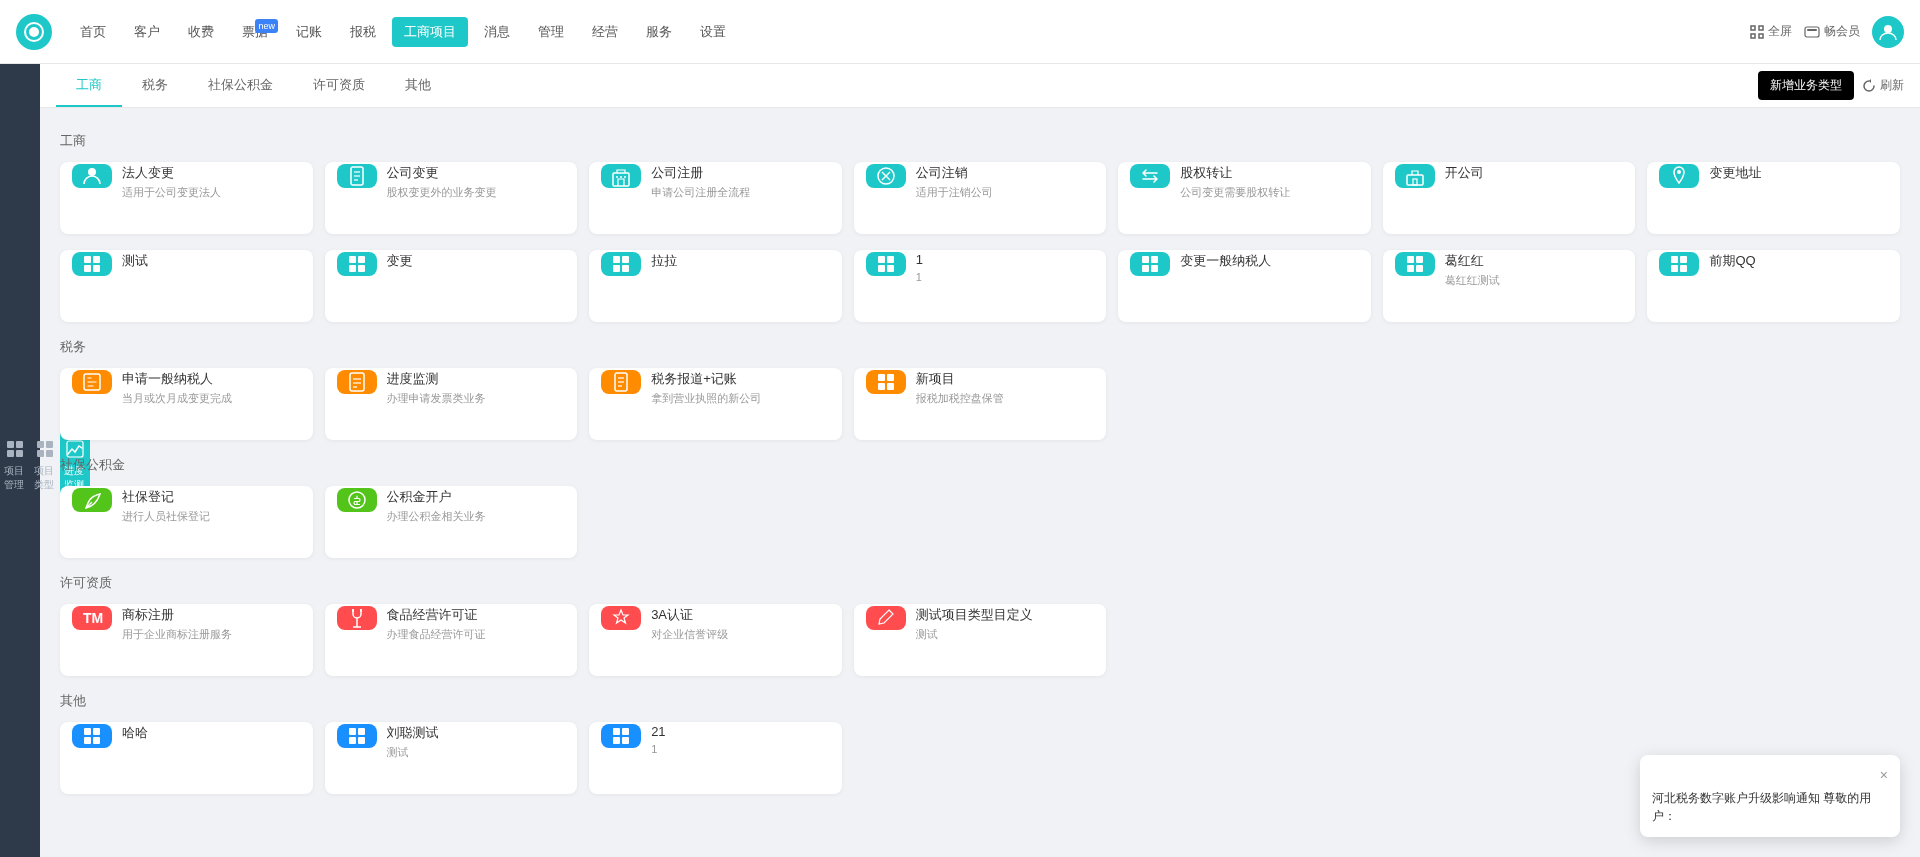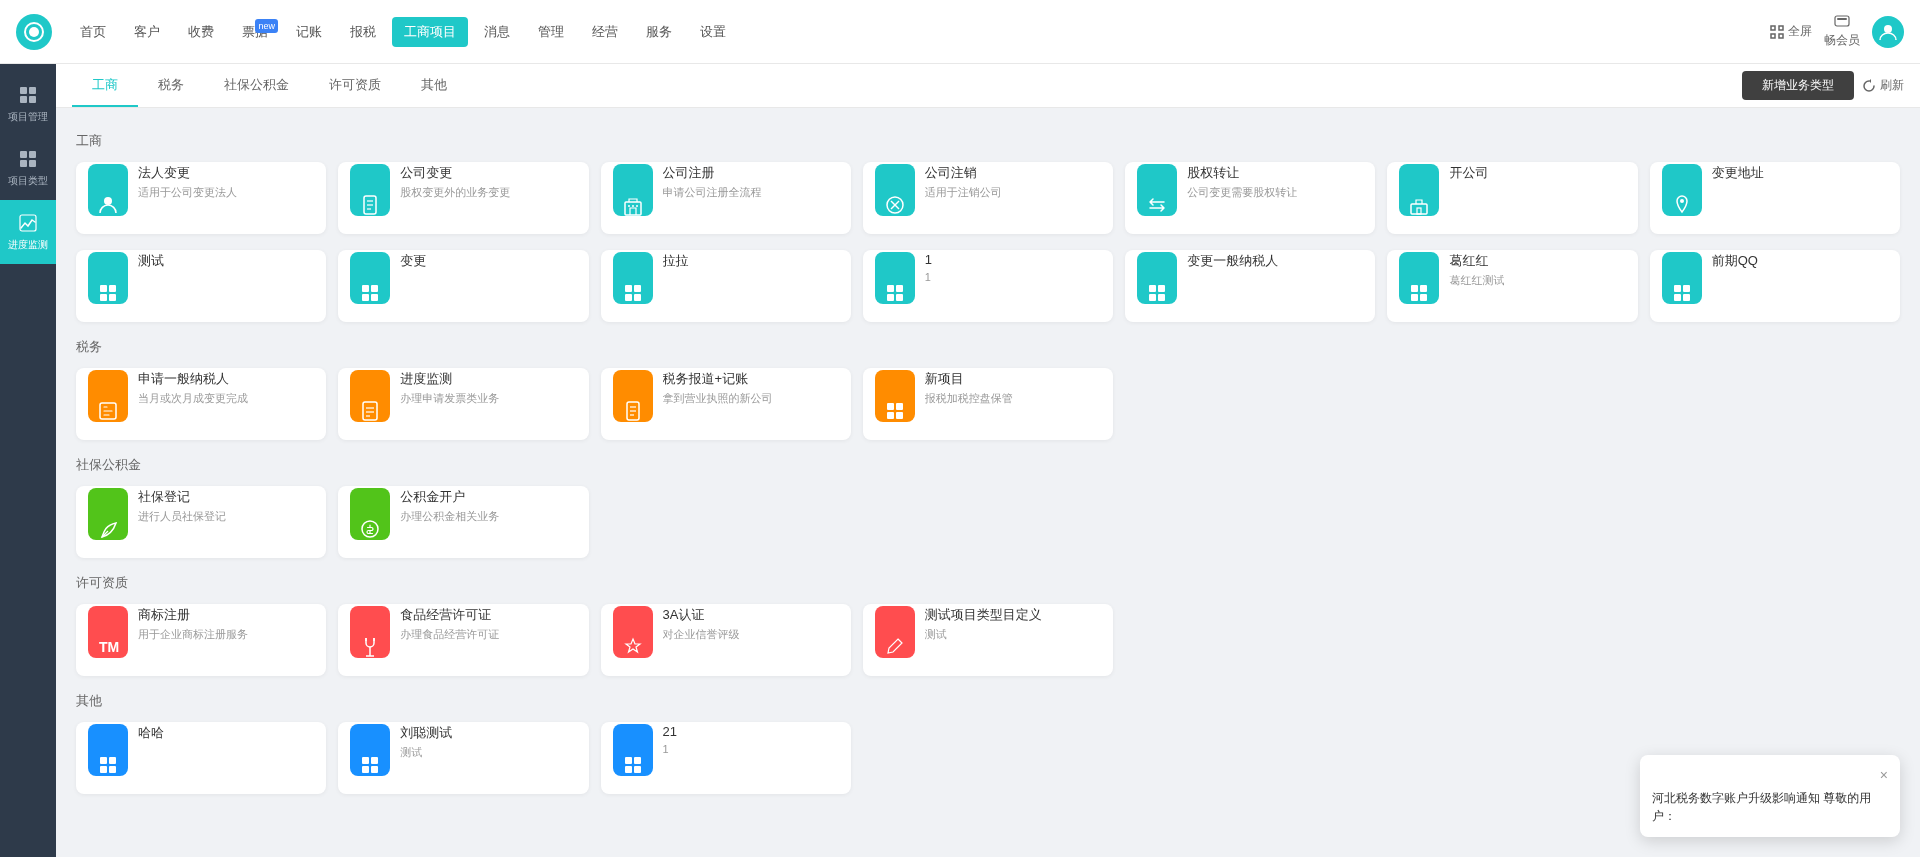--- a/index.html
+++ b/index.html
@@ -88,21 +88,20 @@
       color: #666;
       cursor: pointer;
     }
     .nav-right .vip-btn {
       display: flex;
       align-items: center;
       gap: 4px;
       font-size: 12px;
       color: #666;
       cursor: pointer;
-      flex-direction: column;
     }
     .nav-right .avatar {
       width: 32px;
       height: 32px;
       background: #1fc8c8;
       border-radius: 50%;
       display: flex;
       align-items: center;
       justify-content: center;
       color: #fff;
@@ -112,24 +111,24 @@
 
     
     .main-layout {
       display: flex;
       flex: 1;
       overflow: hidden;
     }
 
     
     .sidebar {
-      width: 56px;
+      width: 40px;
       background: #2e3a4a;
       display: flex;
-      flex-direction: column;
+      flex-direction: row;
       align-items: center;
       padding-top: 8px;
       gap: 0;
     }
     .sidebar-item {
       width: 100%;
       display: flex;
       flex-direction: column;
       align-items: center;
       padding: 12px 4px;
@@ -187,24 +186,24 @@
       color: #1fc8c8;
       border-bottom: 2px solid #1fc8c8;
       font-weight: 500;
     }
     .tab-actions {
       display: flex;
       align-items: center;
       gap: 8px;
     }
     .btn-add-type {
-      background: #404040;
+      background: #000000;
       color: #fff;
       border: none;
-      padding: 6px 20px;
+      padding: 6px 12px;
       border-radius: 4px;
       font-size: 12px;
       cursor: pointer;
       margin-left: 13px;
     }
     .btn-refresh {
       background: none;
       border: none;
       color: #666;
       font-size: 12px;
@@ -245,24 +244,24 @@
       align-items: flex-start;
       gap: 10px;
       cursor: pointer;
       box-shadow: 0 1px 4px rgba(0,0,0,0.06);
       transition: box-shadow 0.2s;
       min-height: 72px;
     }
 
     .card-icon {
       width: 40px;
-      height: 52px;
+      height: 24px;
       border-radius: 8px;
       display: flex;
-      align-items: flex-end;
+      align-items: center;
       justify-content: center;
       flex-shrink: 0;
       font-size: 18px;
       color: #fff;
     }
     .card-icon.teal { background: #1fc8c8; }
     .card-icon.orange { background: #ff8c00; }
     .card-icon.red { background: #ff4d4f; }
     .card-icon.blue { background: #1890ff; }
     .card-icon.green { background: #52c41a; }

